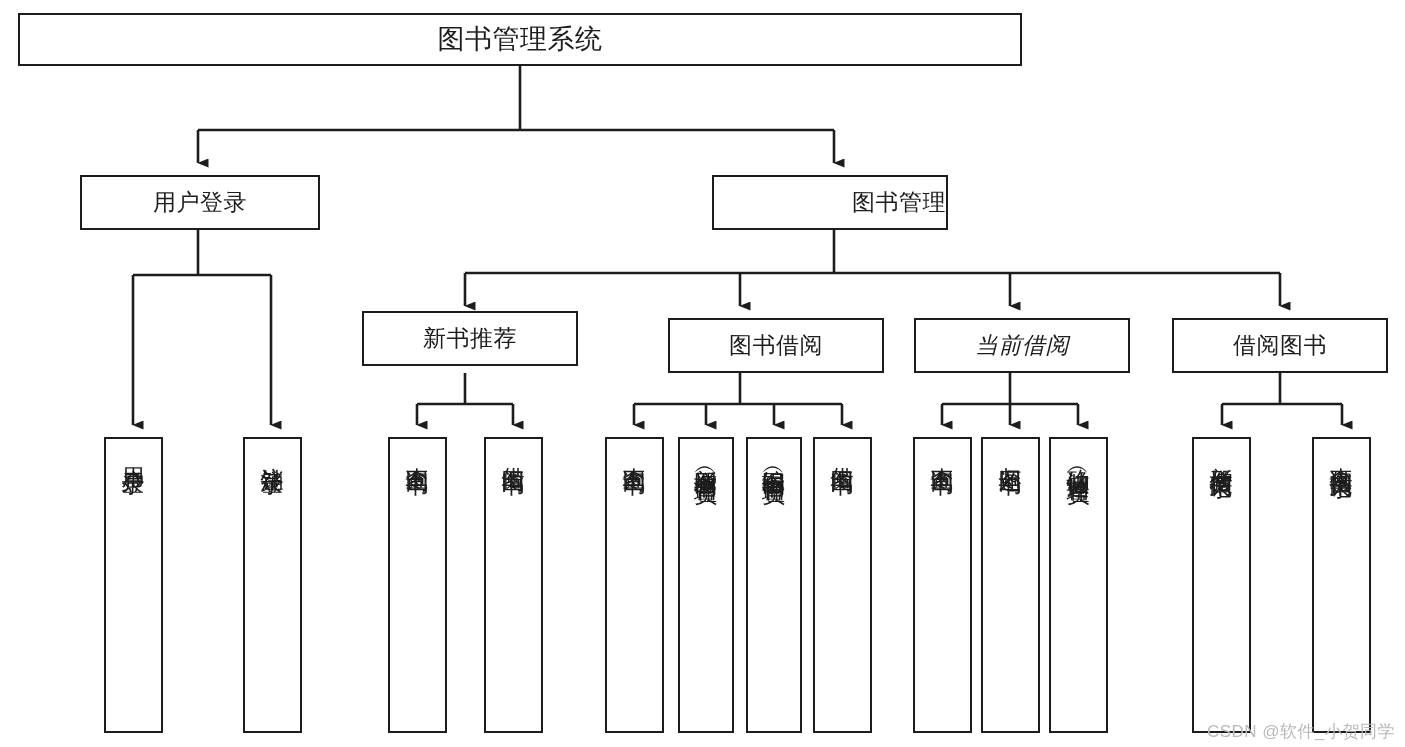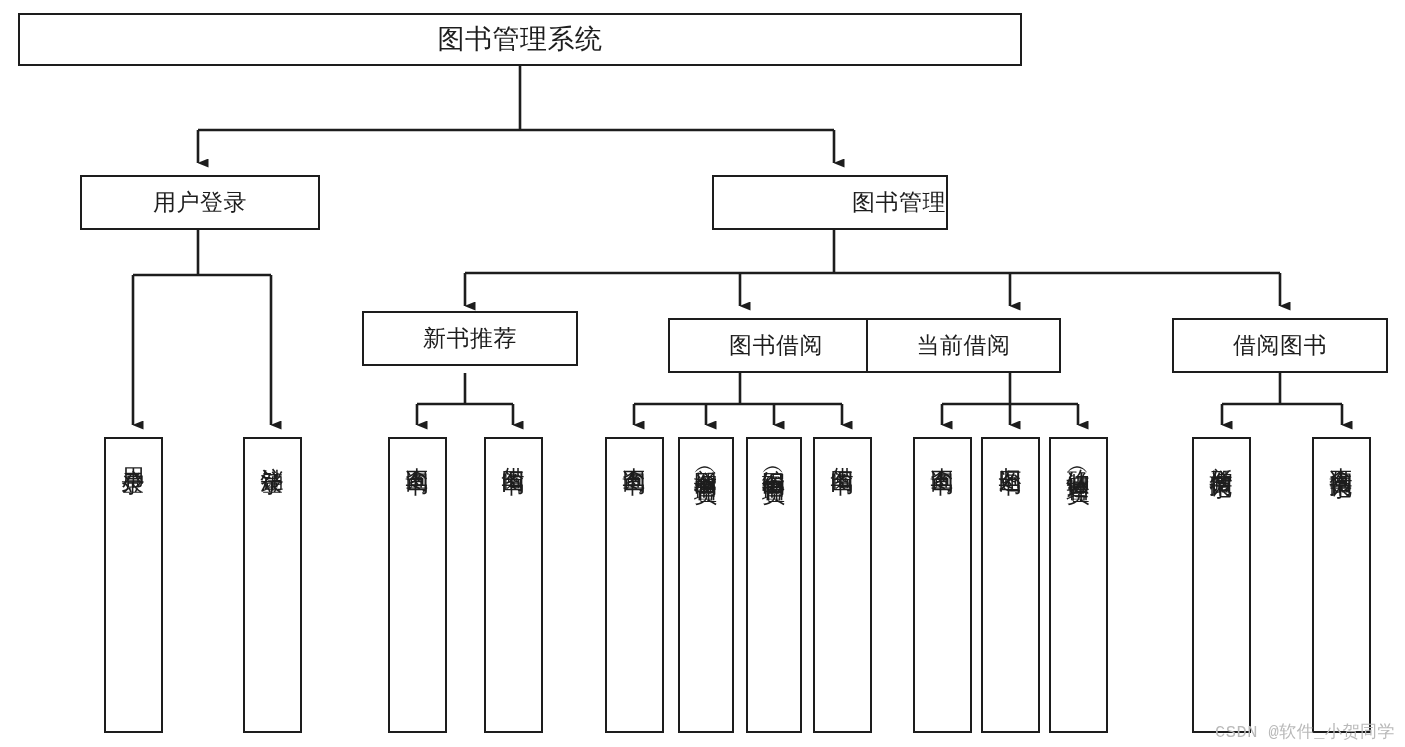--- a/index.html
+++ b/index.html
@@ -68,21 +68,20 @@
     padding-top: 2px;
   }
   #watermark {
     position: absolute;
     right: 10px;
     bottom: 4px;
     font-size: 17px;
     color: #b9b9b9;
     white-space: nowrap;
     letter-spacing: 0.5px;
-    font-family: Liberation Mono, monospace;
   }
 </style>
 </head>
 <body>
 
 <div id="canvas">
 
   <svg id="edges" viewBox="0 0 1405 747">
     <defs>
       <marker id="arw" markerWidth="10" markerHeight="11" refX="4.5" refY="10.5" orient="auto-start-reverse" markerUnits="userSpaceOnUse">
@@ -145,21 +144,21 @@
   <div class="node horiz" style="left:712px; top:175px; width:236px; height:55px;justify-content:flex-end;">
     <span class="lbl">图书管理</span>
   </div>
 
   <div class="node horiz" style="left:362px; top:311px; width:216px; height:55px;">
     <span class="lbl">新书推荐</span>
   </div>
   <div class="node horiz" style="left:632px; top:318px; width:216px; height:55px;margin-left:36px;">
     <span class="lbl">图书借阅</span>
   </div>
-  <div class="node horiz" style="left:866px; top:318px; width:195px; height:55px;">
+  <div class="node horiz" style="left:914px; top:318px; width:216px; height:55px;font-style:italic;">
     <span class="lbl">当前借阅</span>
   </div>
   <div class="node horiz" style="left:1172px; top:318px; width:216px; height:55px;">
     <span class="lbl">借阅图书</span>
   </div>
 
   <div class="node leaf" style="left:104px; top:437px; width:59px; height:296px;">
     <span class="lbl">用户登录</span>
   </div>
   <div class="node leaf" style="left:243px; top:437px; width:59px; height:296px;">

